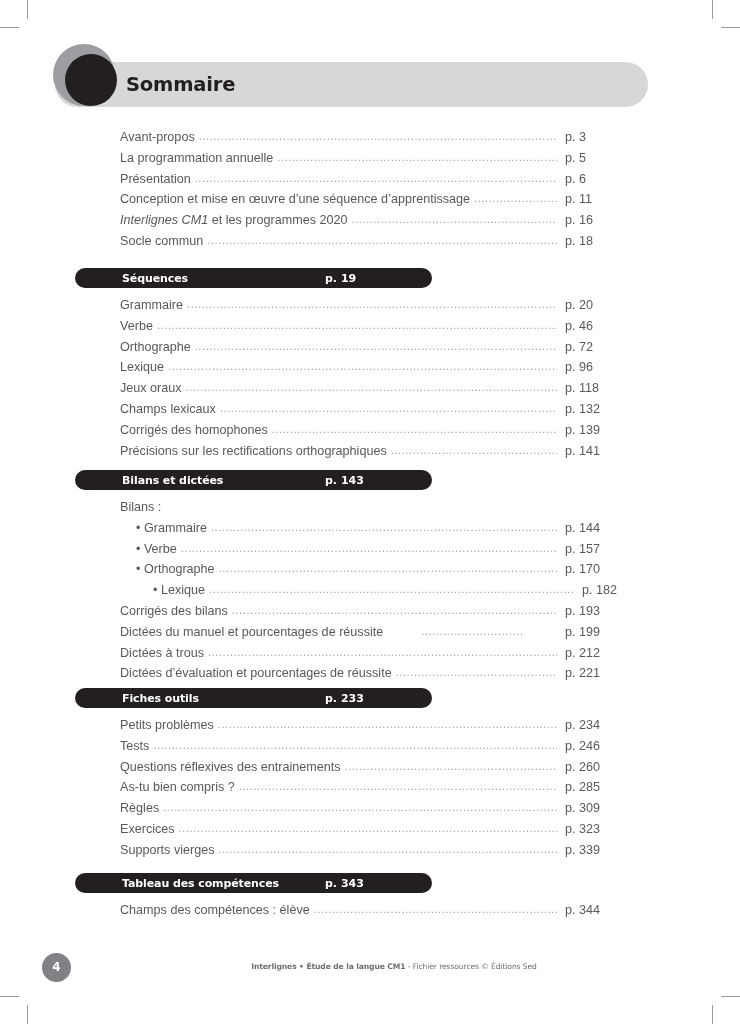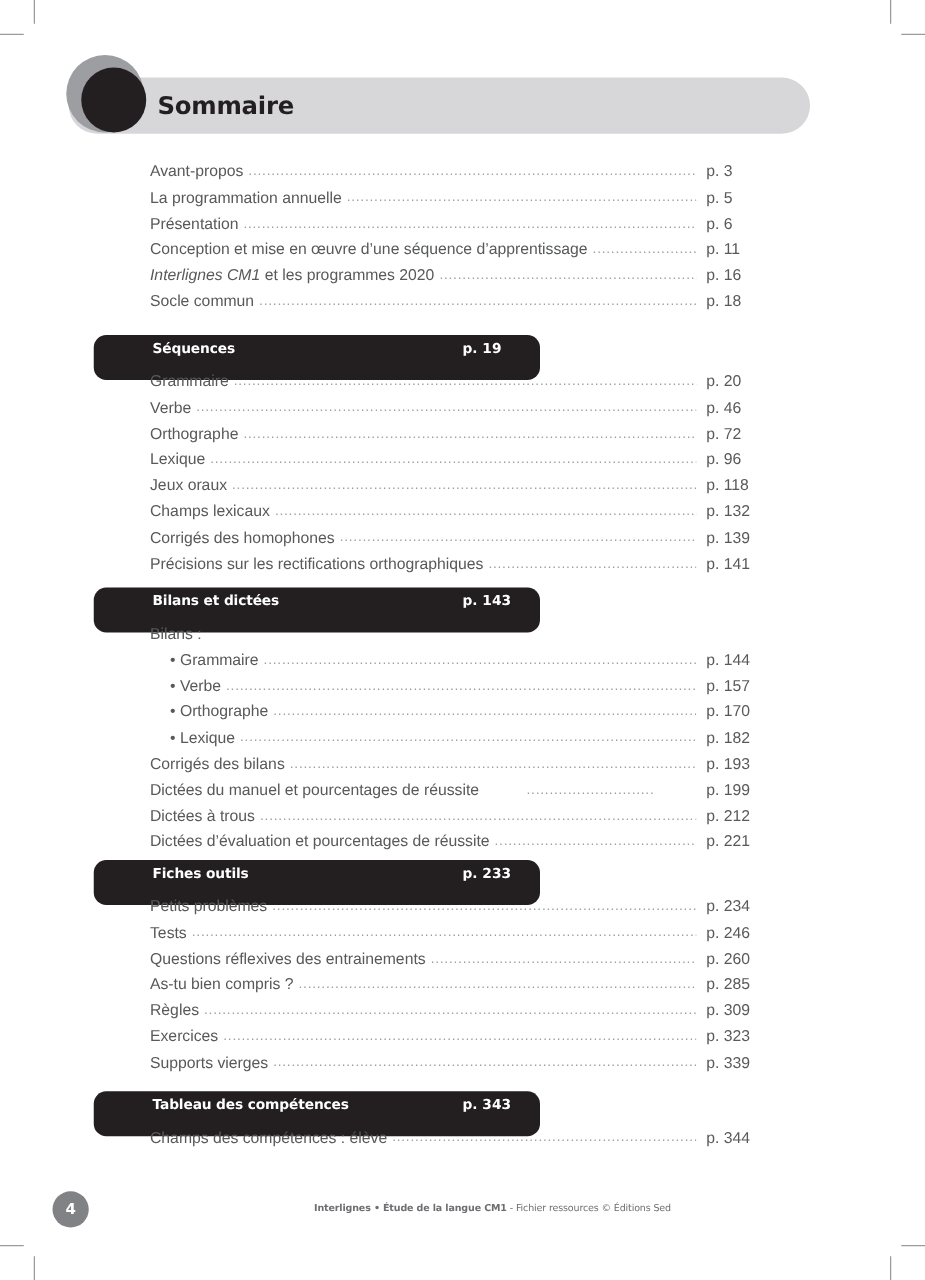--- a/index.html
+++ b/index.html
@@ -93,21 +93,21 @@
     position: absolute;
     left: 0;
     top: 0;
     width: 740px;
   }
 
   .section-bar {
     position: absolute;
     left: 75px;
     width: 357px;
-    height: 36px;
+    height: 20px;
     background: #231f20;
     border-radius: 10px;
   }
   .section-bar .sb-title {
     position: absolute;
     left: 47px;
     top: 4px;
     font-size: 11px;
     font-weight: bold;
     color: #ffffff;
@@ -115,21 +115,20 @@
     letter-spacing: -0.1px;
   }
   .section-bar .sb-page {
     position: absolute;
     left: 250px;
     top: 4px;
     font-size: 11px;
     font-weight: bold;
     color: #ffffff;
     font-family: "DejaVu Sans", sans-serif;
-    margin-left: 45px;
   }
 
   .entry {
     position: absolute;
     left: 120px;
     width: 497px;
     height: 21px;
     display: flex;
     align-items: baseline;
     font-size: 12.6px;
@@ -319,21 +318,21 @@
       <div class="entry sub" style="top: 541.6px;">
         <span class="label">• Verbe</span>
         <span class="dots">...................................................................................................................................................................................</span>
         <span class="pg">p. 157</span>
       </div>
       <div class="entry sub" style="top: 562.4px;">
         <span class="label">• Orthographe</span>
         <span class="dots">...................................................................................................................................................................................</span>
         <span class="pg">p. 170</span>
       </div>
-      <div class="entry sub" style="top: 583.2px;">
+      <div class="entry sub" style="top: 583.2px; margin-left: 17px;">
         <span class="label">• Lexique</span>
         <span class="dots">...................................................................................................................................................................................</span>
         <span class="pg">p. 182</span>
       </div>
       <div class="entry" style="top: 604px;">
         <span class="label">Corrigés des bilans</span>
         <span class="dots">...................................................................................................................................................................................</span>
         <span class="pg">p. 193</span>
       </div>
       <div class="entry" style="top: 624.8px; gap: 34px;">

